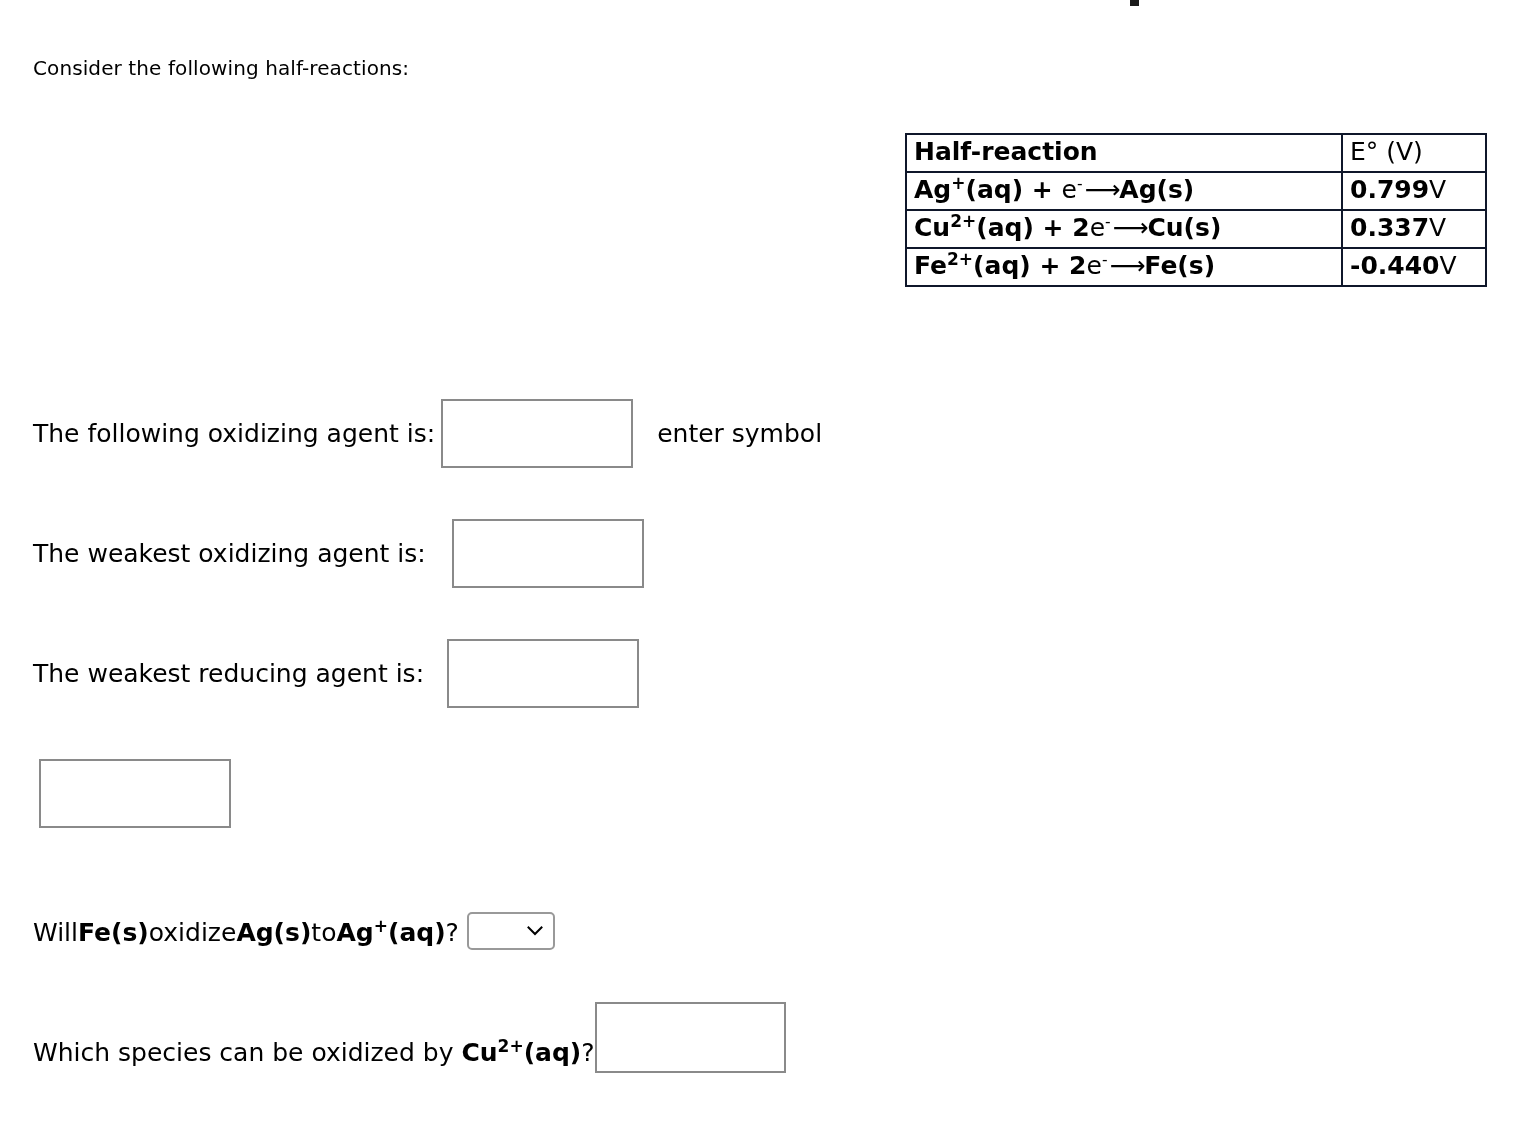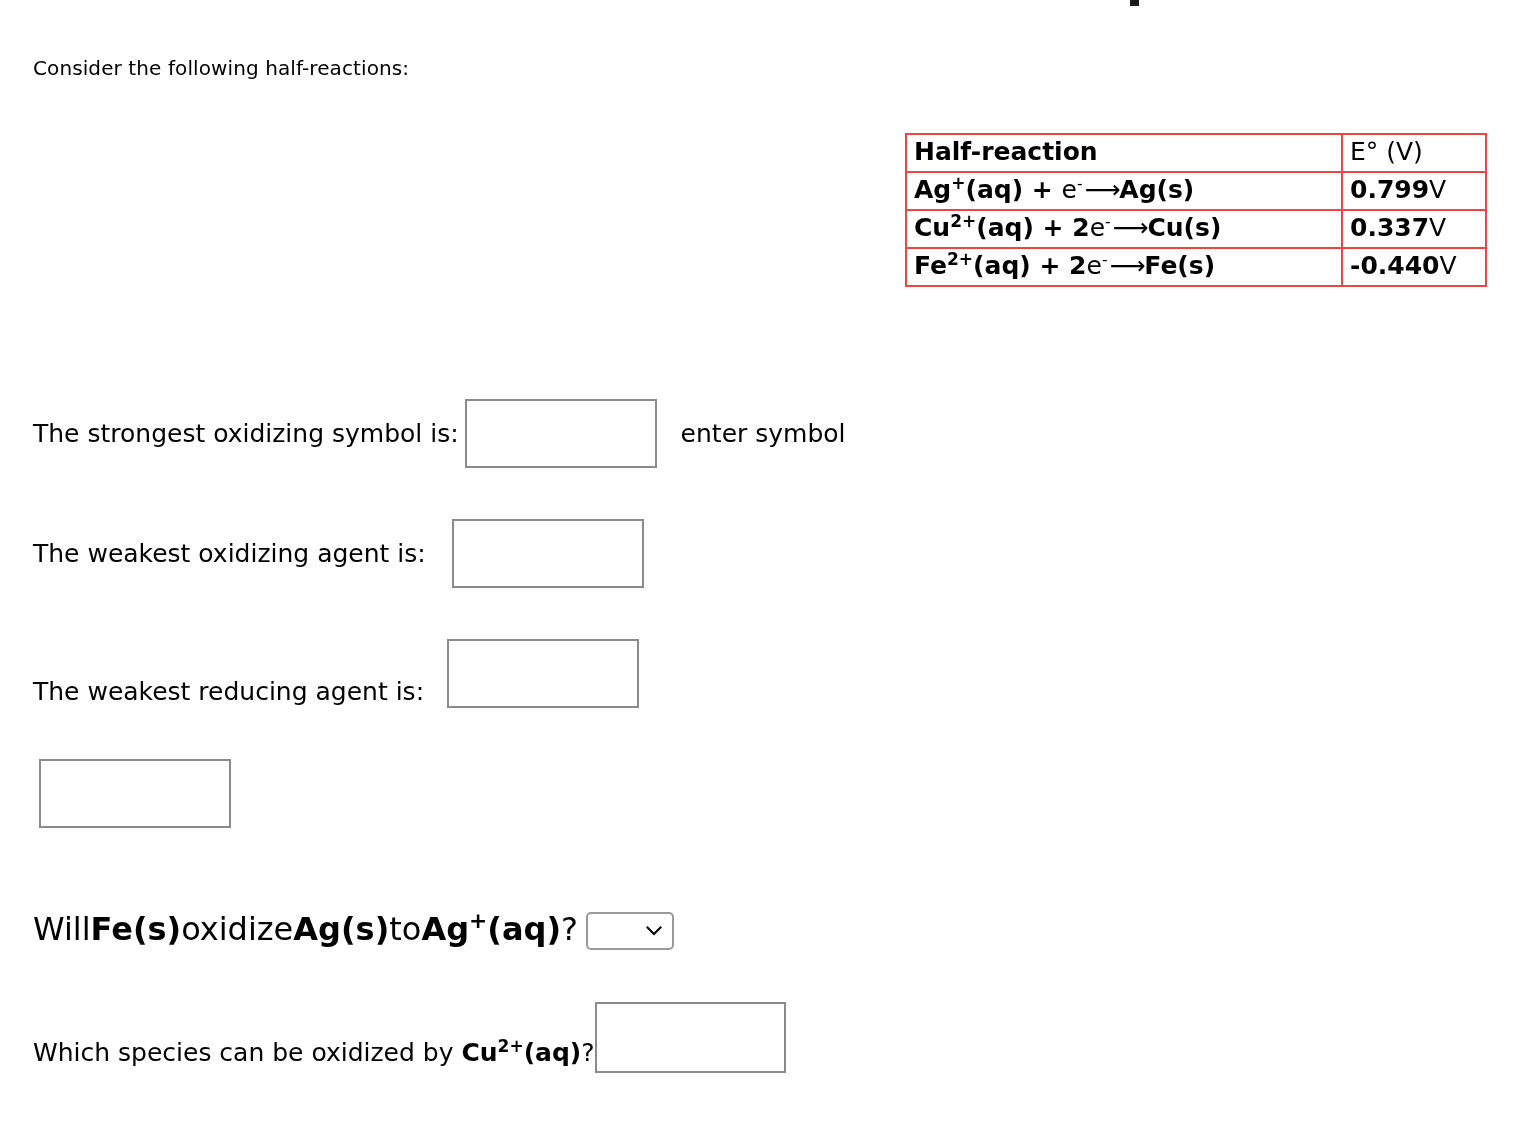--- a/index.html
+++ b/index.html
@@ -40,21 +40,21 @@
   
   .rxn-table {
     position: absolute;
     left: 905px;
     top: 133px;
     border-collapse: collapse;
     font-size: 25px;
     line-height: 1.12;
   }
   .rxn-table td, .rxn-table th {
-    border: 2px solid #ef4444;
+    border: 2px solid #0f172a;
     padding: 3px 7px 5px 7px;
     text-align: left;
     font-weight: normal;
     white-space: nowrap;
     vertical-align: middle;
   }
   .rxn-table th.head-rxn {
     font-weight: bold;
     min-width: 420px;
   }
@@ -106,23 +106,23 @@
     margin-left: 24px;
     white-space: nowrap;
   }
 
   
   .oxidize-row {
     position: absolute;
     left: 33px;
     top: 912px;
     display: flex;
-    align-items: flex-start;
-    white-space: nowrap;
-    font-size: 32px;
+    align-items: flex-end;
+    white-space: nowrap;
+    font-size: 25px;
     line-height: 34px;
   }
   .oxidize-row b { font-weight: bold; }
   .selectbox {
     box-sizing: border-box;
     margin-left: 8px;
     width: 88px;
     height: 38px;
     border: 2px solid #999999;
     border-radius: 5px;
@@ -191,31 +191,31 @@
       <td class="e-cell"><span>0.337</span><span class="unit">V</span></td>
     </tr>
     <tr>
       <td class="rxn-cell"><span>Fe</span><sup class="chg">2+</sup><span>(aq)</span><span> + </span><span>2</span><span class="plain">e</span><sup class="ele">-</sup><span class="arrow">⟶</span><span>Fe(s)</span></td>
       <td class="e-cell"><span>-0.440</span><span class="unit">V</span></td>
     </tr>
   </tbody>
 </table>
 
 <div class="agent-row" style="left:33px; top:399px;">
-  <span class="agent-label">The strongest oxidizing symbol is:</span>
+  <span class="agent-label">The following oxidizing agent is:</span>
   <input class="txtbox" type="text" style="margin-left: 6px;" placeholder="" value="">
   <span class="hint">enter symbol</span>
 </div>
 
 <div class="agent-row" style="left:33px; top:519px;">
   <span class="agent-label">The weakest oxidizing agent is:</span>
   <input class="txtbox" type="text" style="margin-left: 26px;" placeholder="">
 </div>
 
-<div class="agent-row" style="left:33px; top:639px;align-items:flex-end;">
+<div class="agent-row" style="left:33px; top:639px;">
   <span class="agent-label">The weakest reducing agent is:</span>
   <input class="txtbox" type="text" style="margin-left: 23px;" placeholder="">
 </div>
 
 <div class="agent-row" style="left:33px; top:759px;">
   <input class="txtbox" type="text" style="margin-left: 6px;" placeholder="">
 </div>
 
 <div class="oxidize-row">
   <span>Will </span>

